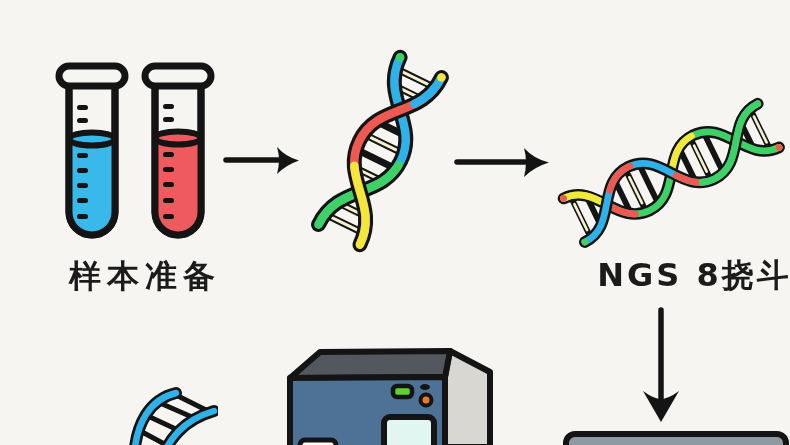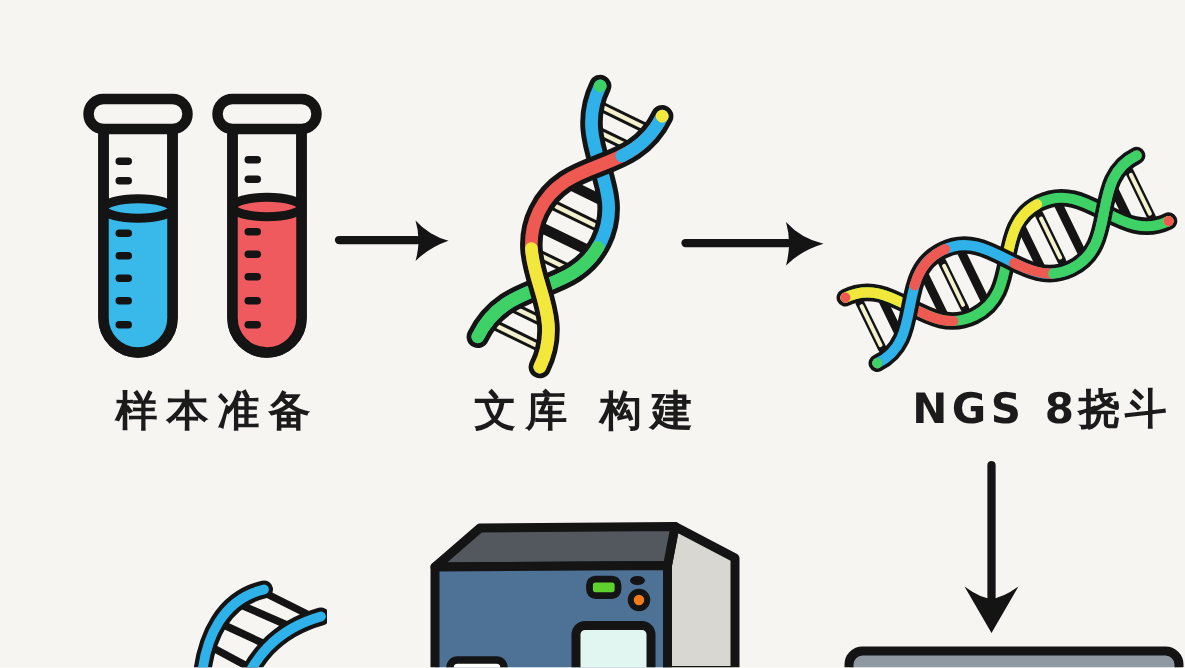--- a/index.html
+++ b/index.html
@@ -7,21 +7,21 @@
     position:relative;
     width:790px;height:445px;
     overflow:hidden;
     background:var(--canvas-bg,#f7f5f2);
     font-family:"DejaVu Sans",sans-serif;
   }
   .ill{position:absolute;}
   .step-label{
     position:absolute;
     font-weight:700;
-    font-size:28px;
+    font-size:32px;
     line-height:1.1;
     color:var(--label-text,#1b1b1b);
     text-align:center;
     letter-spacing:6px;
     white-space:nowrap;
   }
   .step-label.tight{letter-spacing:3px;}
   
   .sO{stroke:var(--outline);}
   .sB{stroke:var(--dna-blue);}
@@ -155,21 +155,20 @@
       <g fill="none" stroke-linecap="round">
         <path class="sO" d="M 8,72 C 48,72 48,18 88,18 C 128,18 128,72 168,72 C 208,72 208,18 248,18" stroke-width="13"></path>
         <path class="sB" d="M 8,72 C 48,72 48,18 88,18 C 128,18 128,72 168,72 C 208,72 208,18 248,18" stroke-width="7.5" pathLength="100"></path>
         <path class="sR" d="M 8,72 C 48,72 48,18 88,18 C 128,18 128,72 168,72 C 208,72 208,18 248,18" stroke-width="7.5" pathLength="100" stroke-dasharray="0 22 12 18 10 38"></path>
         <path class="sG" d="M 8,72 C 48,72 48,18 88,18 C 128,18 128,72 168,72 C 208,72 208,18 248,18" stroke-width="7.5" pathLength="100" stroke-dasharray="0 62 38"></path>
       </g>
     </g>
   </svg>
 
   <div class="step-label" style="left:45px;top:259px;width:200px">样本准备</div>
-  <div class="step-label" style="left:292px;top:259px;width:200px">文库 构建</div>
   <div class="step-label tight" style="left:587px;top:258px;width:215px">NGS 8挠斗</div>
 
   <svg class="ill" style="left:118px;top:385px" width="100" height="60" viewBox="0 0 100 60">
     <g class="sO" stroke-width="5" stroke-linecap="round">
       <line x1="26" y1="48" x2="52" y2="62"></line>
       <line x1="32" y1="32" x2="62" y2="46"></line>
       <line x1="42" y1="18" x2="74" y2="32"></line>
       <line x1="56" y1="9" x2="88" y2="25"></line>
     </g>
     <g fill="none" stroke-linecap="round">

